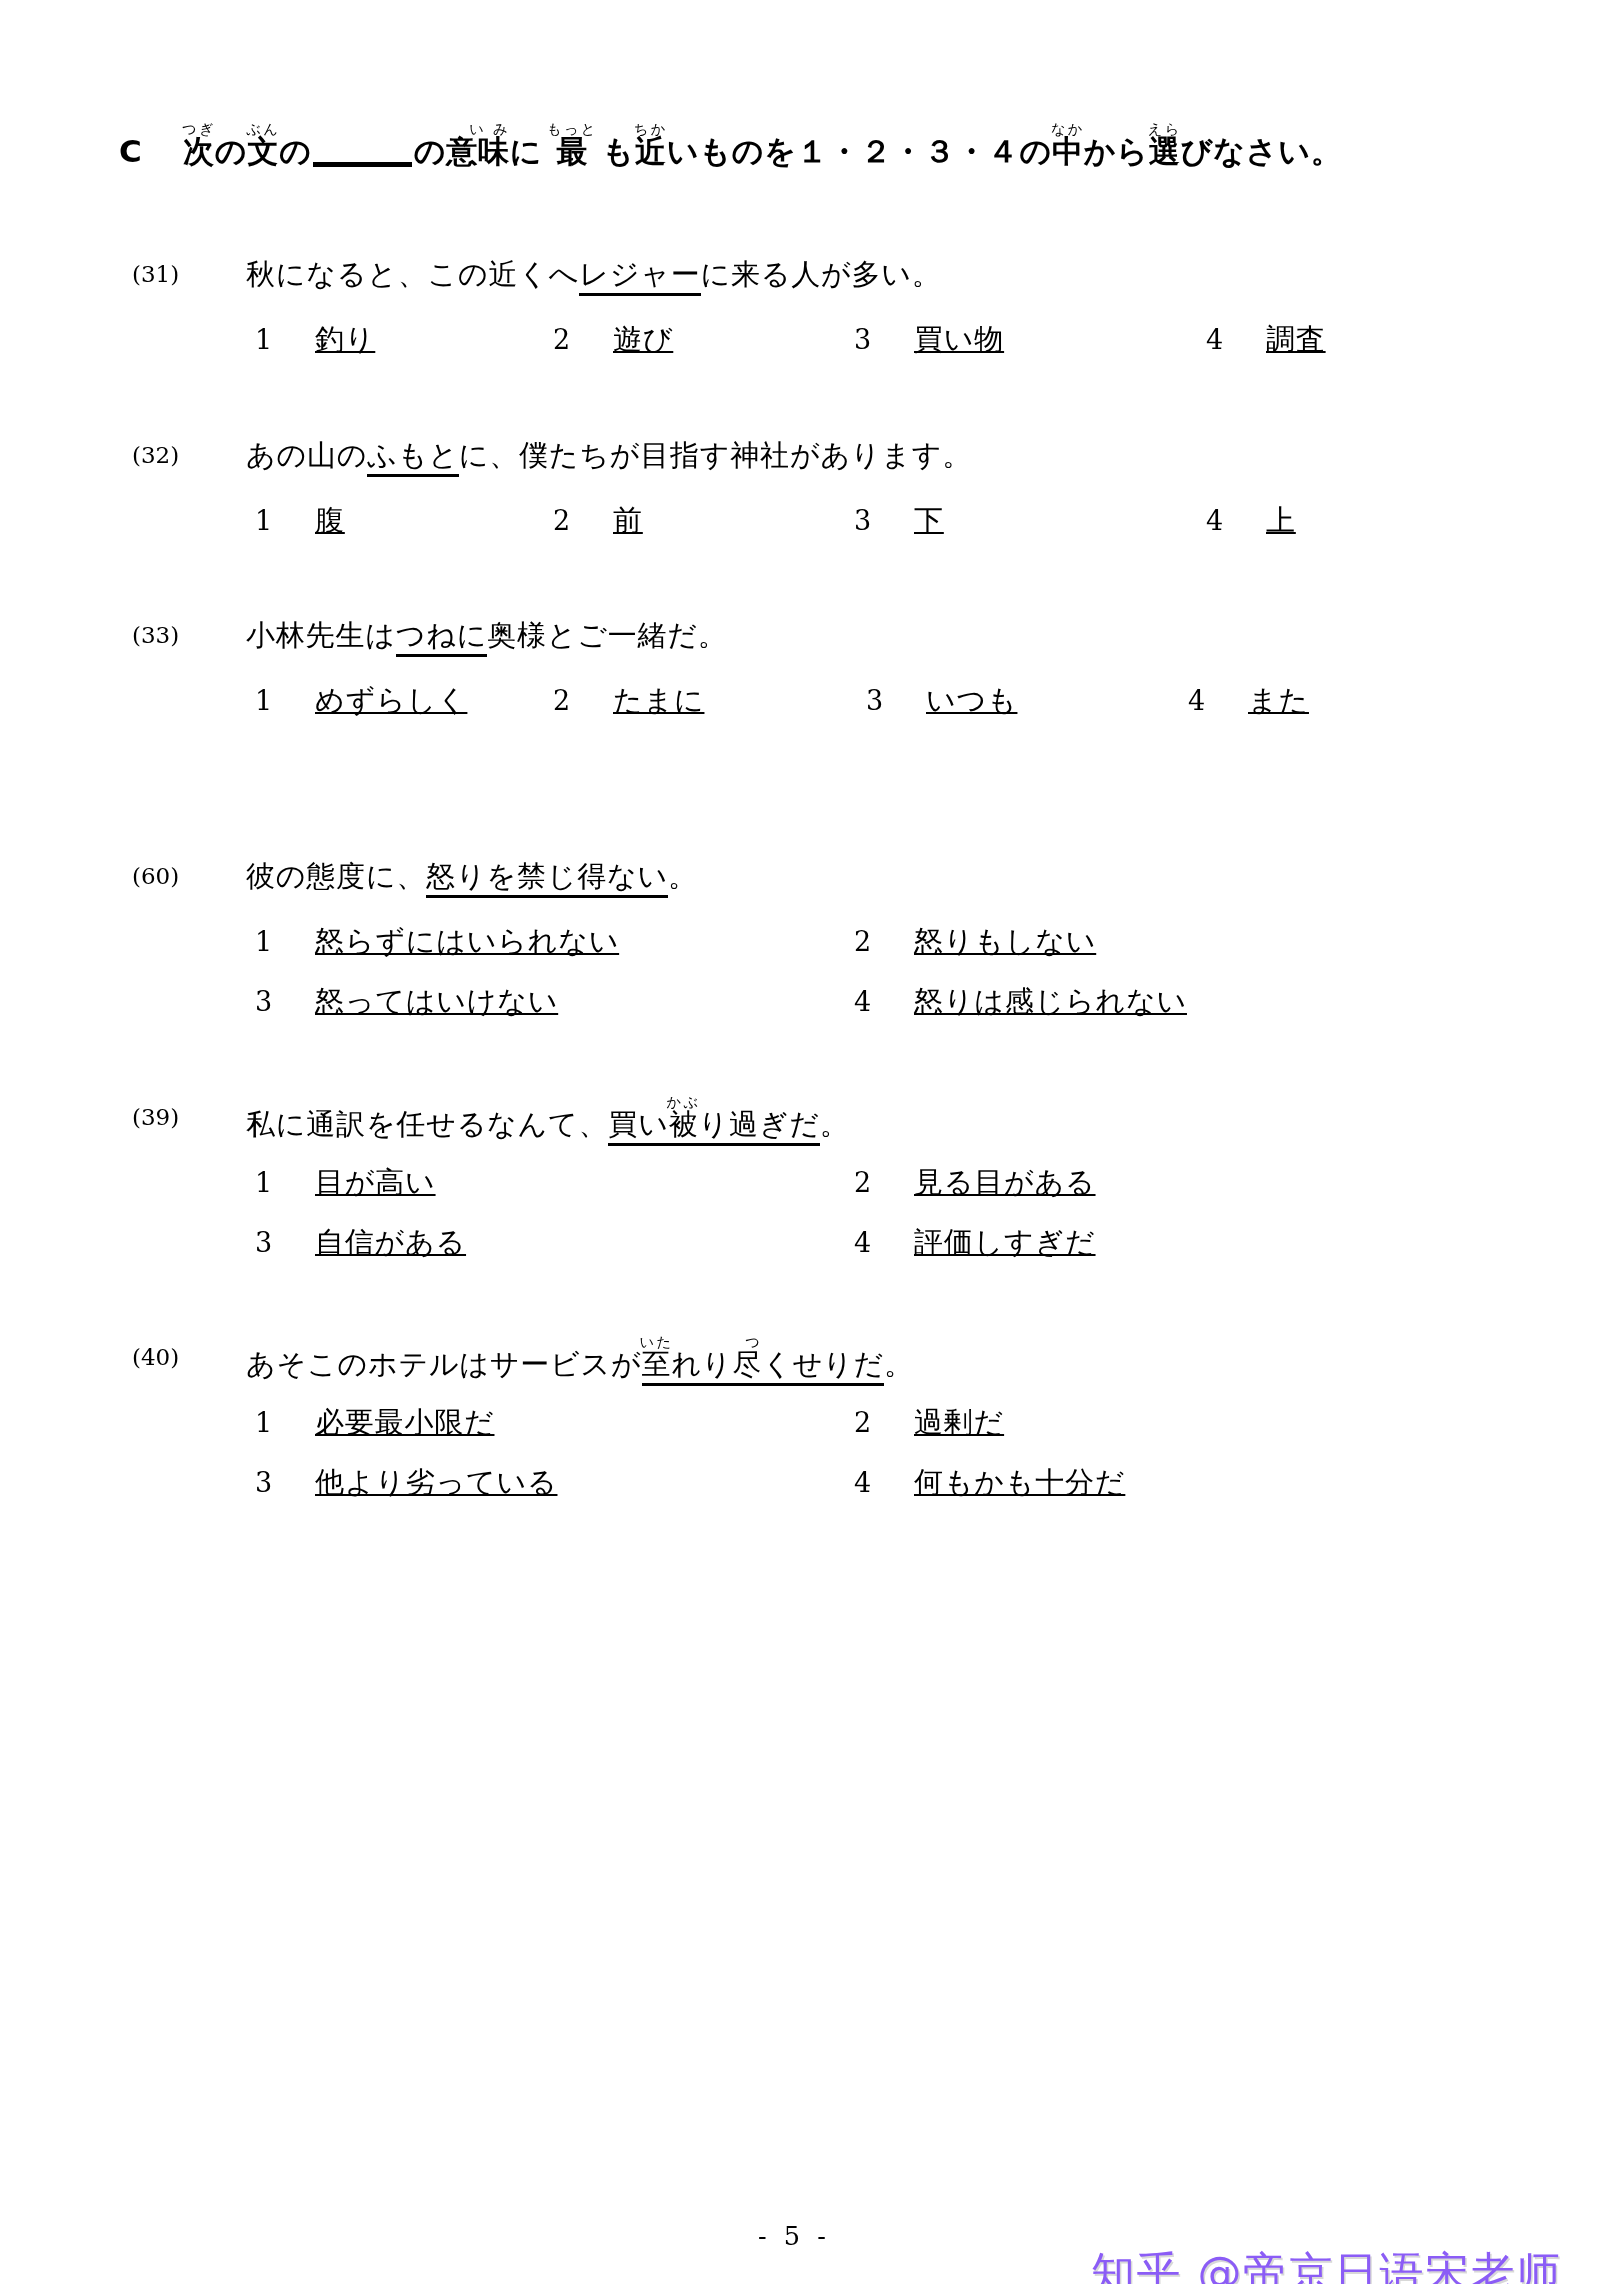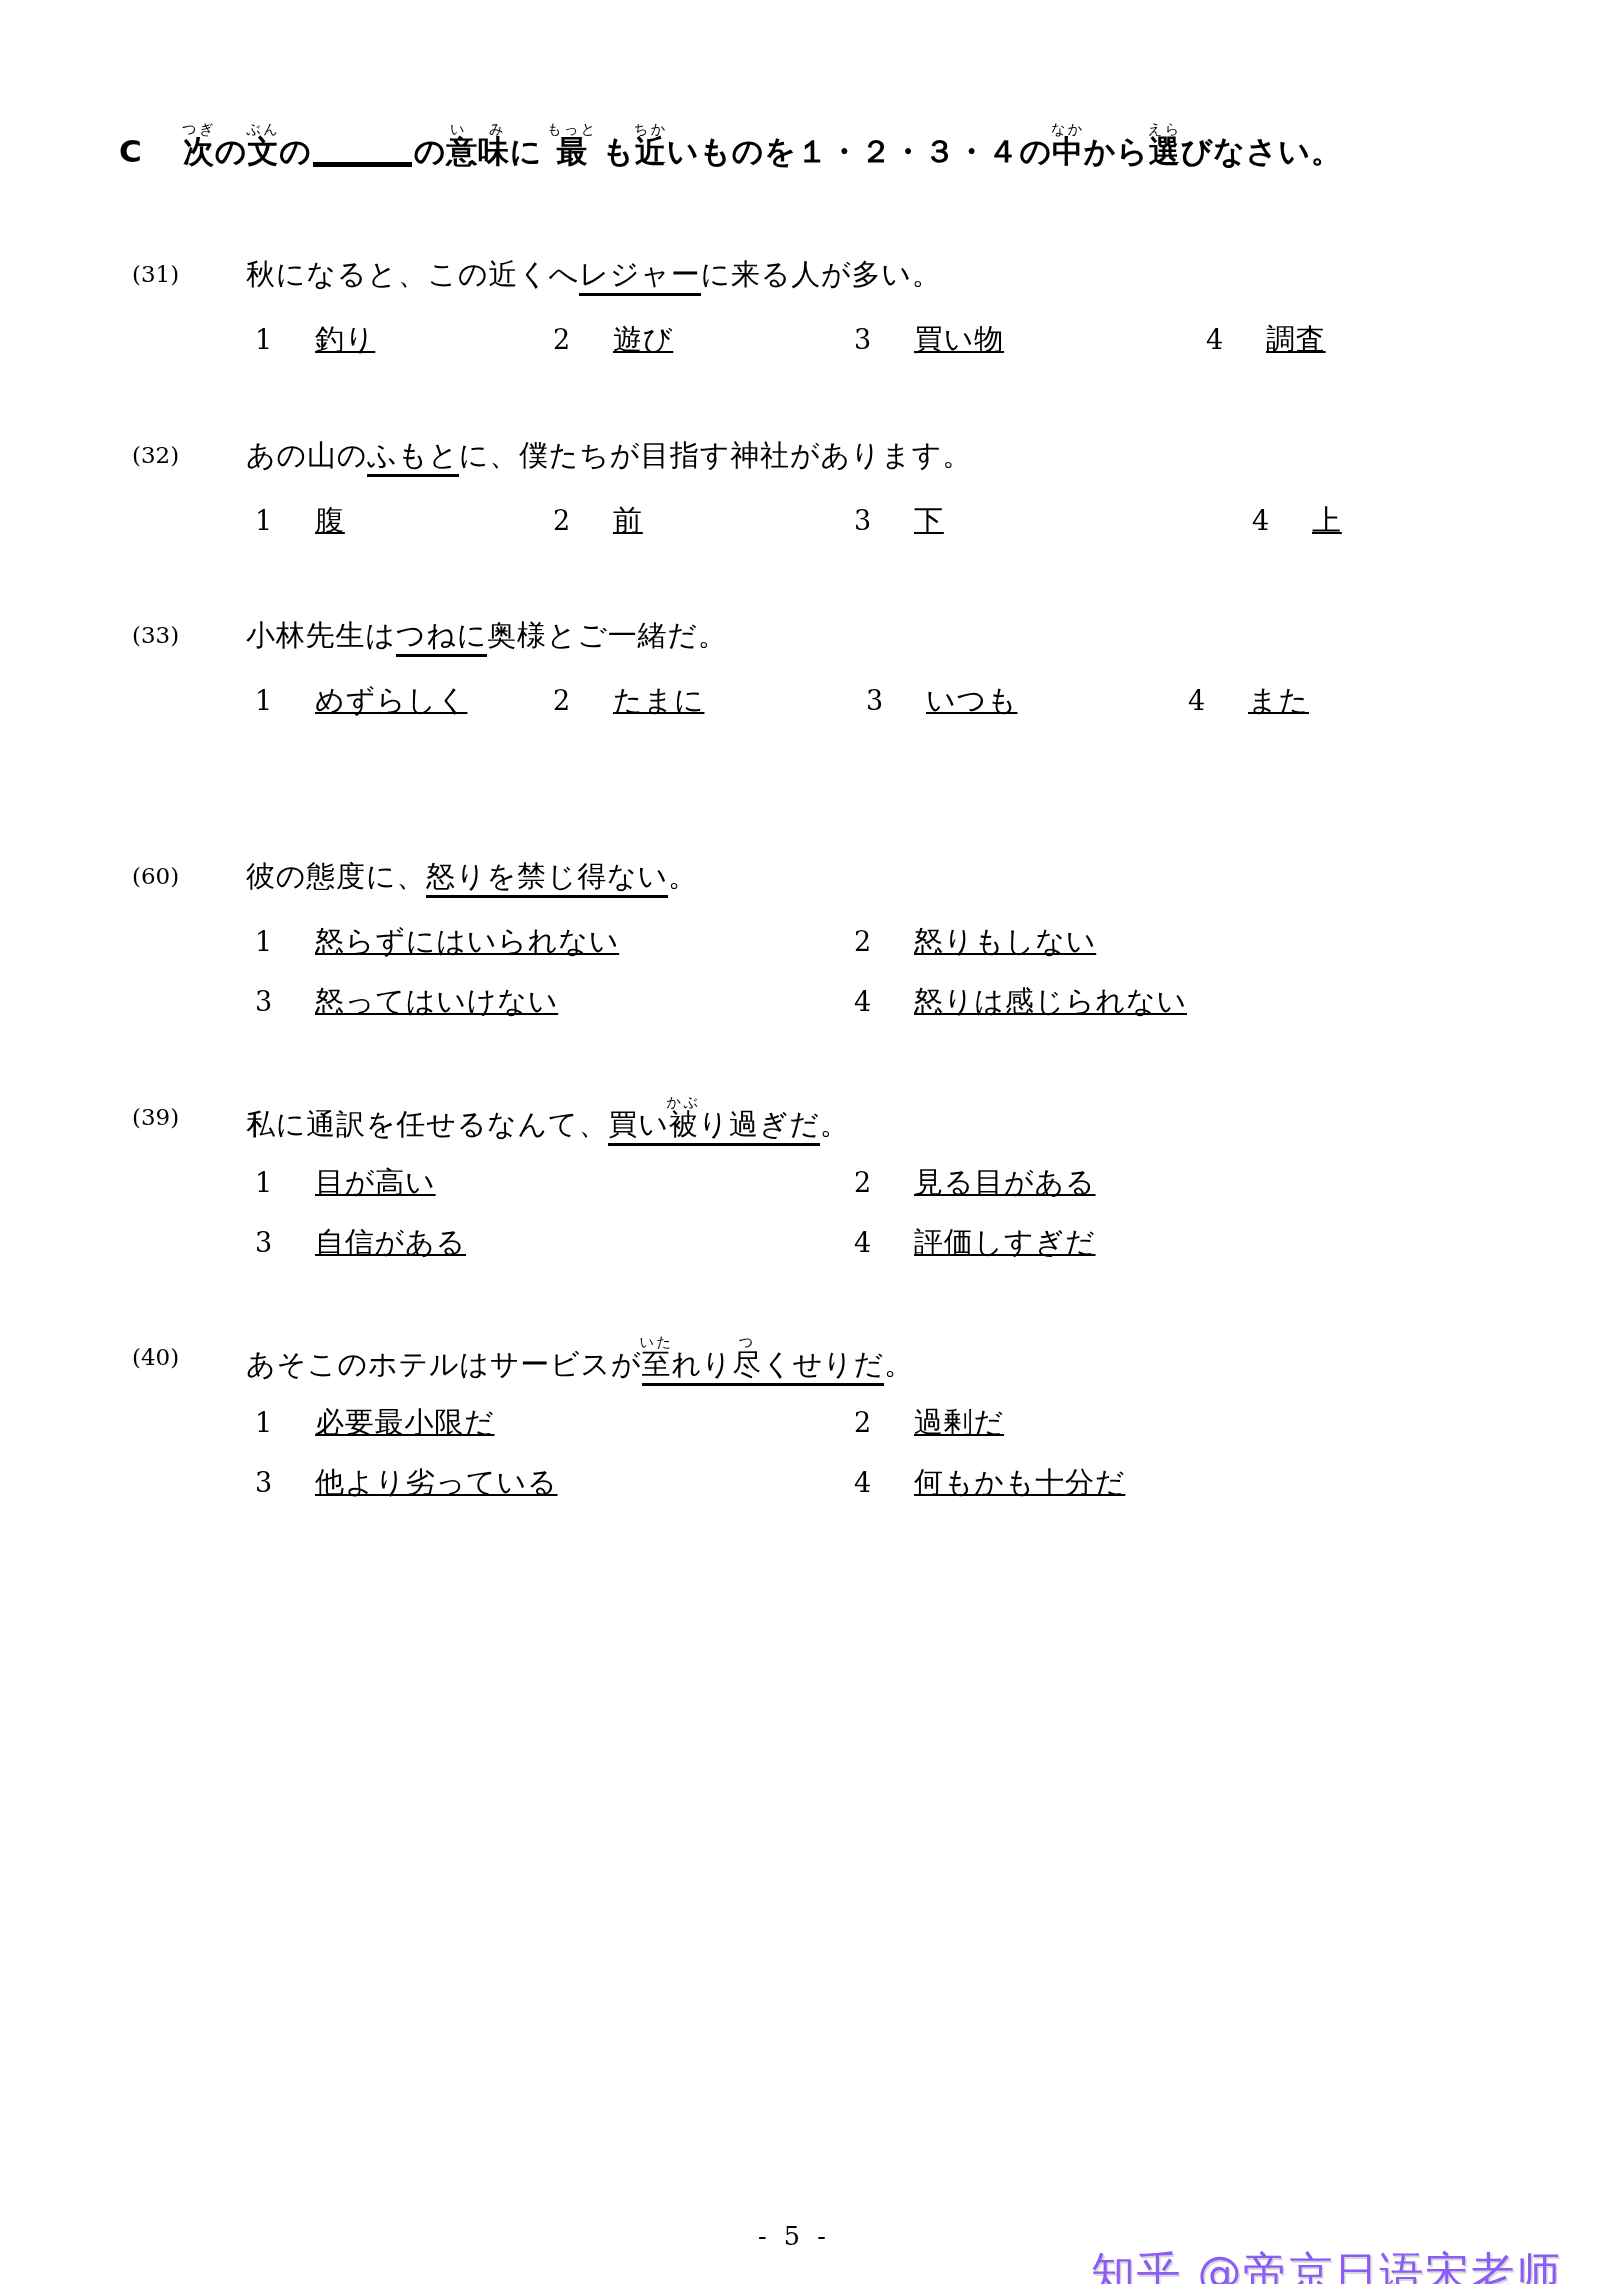--- a/index.html
+++ b/index.html
@@ -47,20 +47,21 @@
     margin: 0 1.5px;
   }
   ruby {
     ruby-position: over;
   }
   rt {
     font-size: 14.3px;
     font-weight: normal;
     letter-spacing: 2.3px;
     line-height: 1;
+    text-align: right;
   }
   .instruction rt {
     font-weight: normal;
   }
 
   
   .question {
     position: absolute;
     left: 132px;
     font-size: 29px;
@@ -156,21 +157,21 @@
 
   <div class="question" style="top:433px;">
     <div class="q-stem">
       <span class="q-num">(32)</span>
       <span class="q-text"><span>あの山の</span><span class="u">ふもと</span><span>に、僕たちが目指す神社があります。</span></span>
     </div>
     <div class="options">
       <div class="opt" style="left:120px;"><span class="n">1</span><span class="t">腹</span></div>
       <div class="opt" style="left:418px;"><span class="n">2</span><span class="t">前</span></div>
       <div class="opt" style="left:719px;"><span class="n">3</span><span class="t">下</span></div>
-      <div class="opt" style="left:1071px;margin-left:46px;"><span class="n">4</span><span class="t">上</span></div>
+      <div class="opt" style="left:1071px;"><span class="n">4</span><span class="t">上</span></div>
     </div>
   </div>
 
   <div class="question" style="top:613px;">
     <div class="q-stem">
       <span class="q-num">(33)</span>
       <span class="q-text"><span>小林先生は</span><span class="u">つねに</span><span>奥様とご一緒だ。</span></span>
     </div>
     <div class="options">
       <div class="opt" style="left:120px;"><span class="n">1</span><span class="t">めずらしく</span></div>

